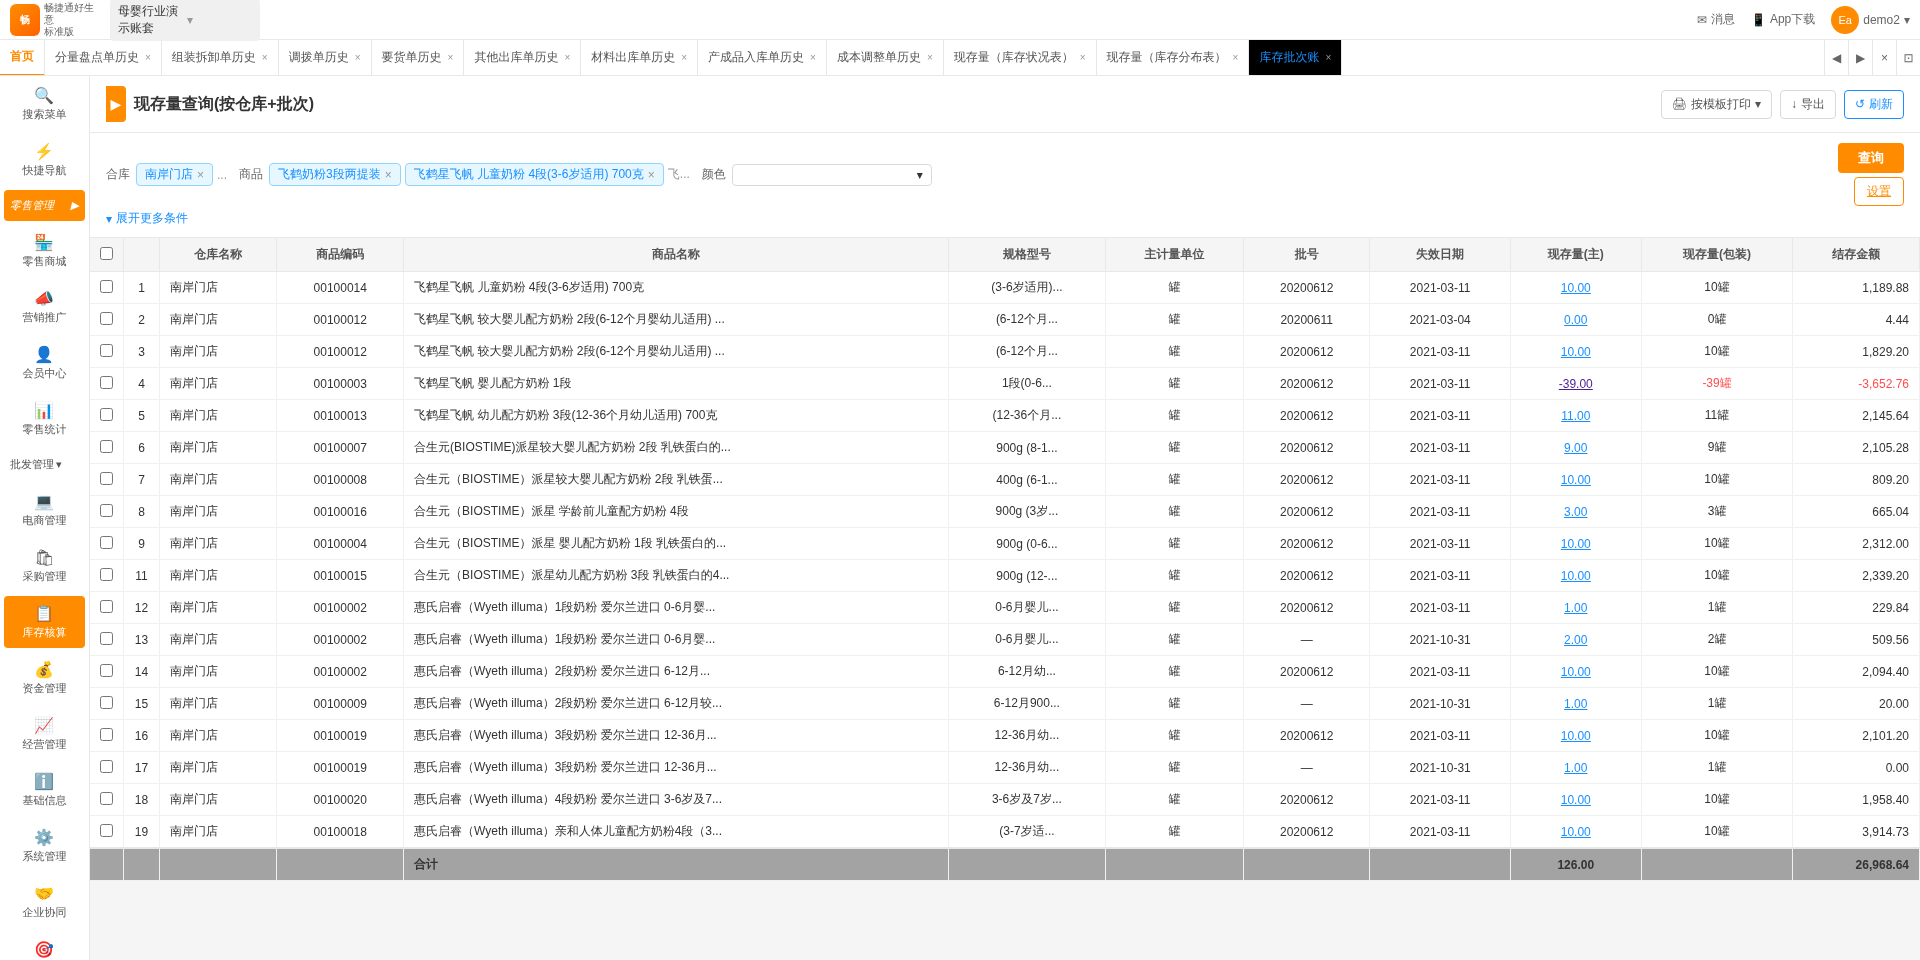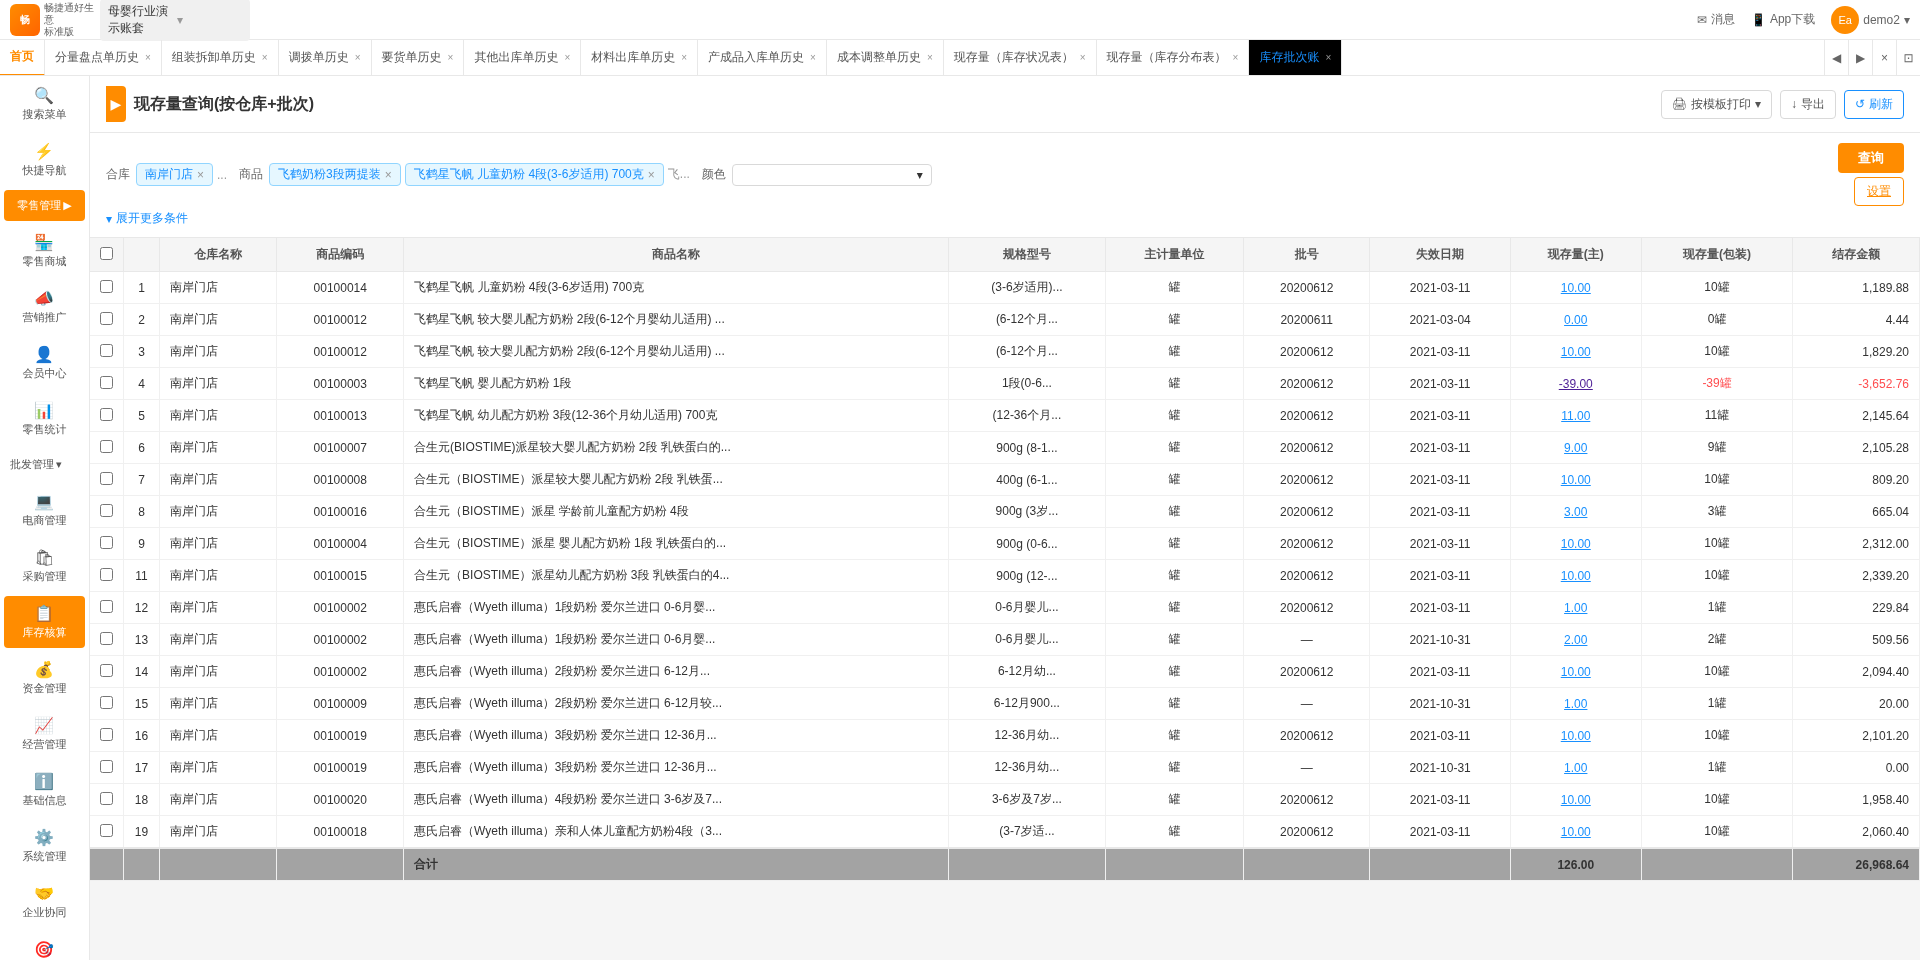--- a/index.html
+++ b/index.html
@@ -87,21 +87,21 @@
 <div class="top-bar">
   <div class="logo">
     <div class="logo-icon">
       <span>畅</span>
     </div>
     <div class="logo-text">
       <div>畅捷通好生意</div>
       <div>标准版</div>
     </div>
   </div>
-  <div class="dropdown-selector" style="">
+  <div class="dropdown-selector" style="margin-left: 10px;">
     <span>母婴行业演示账套</span>
     <span class="chevron">▾</span>
   </div>
   <div class="top-right">
     <div class="top-btn">
       <span>✉</span>
       <span>消息</span>
     </div>
     <div class="top-btn">
       <span>📱</span>
@@ -177,21 +177,21 @@
 
   <div class="sidebar">
     <div class="sidebar-item" style="padding: 8px 4px;">
       <span class="si-icon">🔍</span>
       <span>搜索菜单</span>
     </div>
     <div class="sidebar-item">
       <span class="si-icon">⚡</span>
       <span>快捷导航</span>
     </div>
-    <div class="sidebar-item" style="background:#ff8c00;color:white;display:flex;align-items:center;justify-content:center;">
+    <div class="sidebar-item" style="background:#ff8c00;color:white;display:flex;align-items:center;justify-content:space-between;font-style:italic;">
       <span>零售管理</span>
       <span style="margin-left:2px;">▶</span>
     </div>
     <div class="sidebar-item">
       <span class="si-icon">🏪</span>
       <span>零售商城</span>
     </div>
     <div class="sidebar-item">
       <span class="si-icon">📣</span>
       <span>营销推广</span>
@@ -584,21 +584,21 @@
     <td>19</td>
     <td class="td-left">南岸门店</td>
     <td>00100018</td>
     <td class="td-left" style="max-width:320px;overflow:hidden;text-overflow:ellipsis;">惠氏启睿（Wyeth illuma）亲和人体儿童配方奶粉4段（3...</td>
     <td>(3-7岁适...</td>
     <td>罐</td>
     <td>20200612</td>
     <td>2021-03-11</td>
     <td class="td-underline">10.00</td>
     <td class="">10罐</td>
-    <td class="" style="text-align:right;">2,060.40</td>
+    <td class="" style="text-align:right;">3,914.73</td>
   </tr>
             <tr class="summary-row">
   <td></td>
   <td></td>
   <td></td>
   <td></td>
   <td class="td-left">合计</td>
   <td></td>
   <td></td>
   <td></td>

